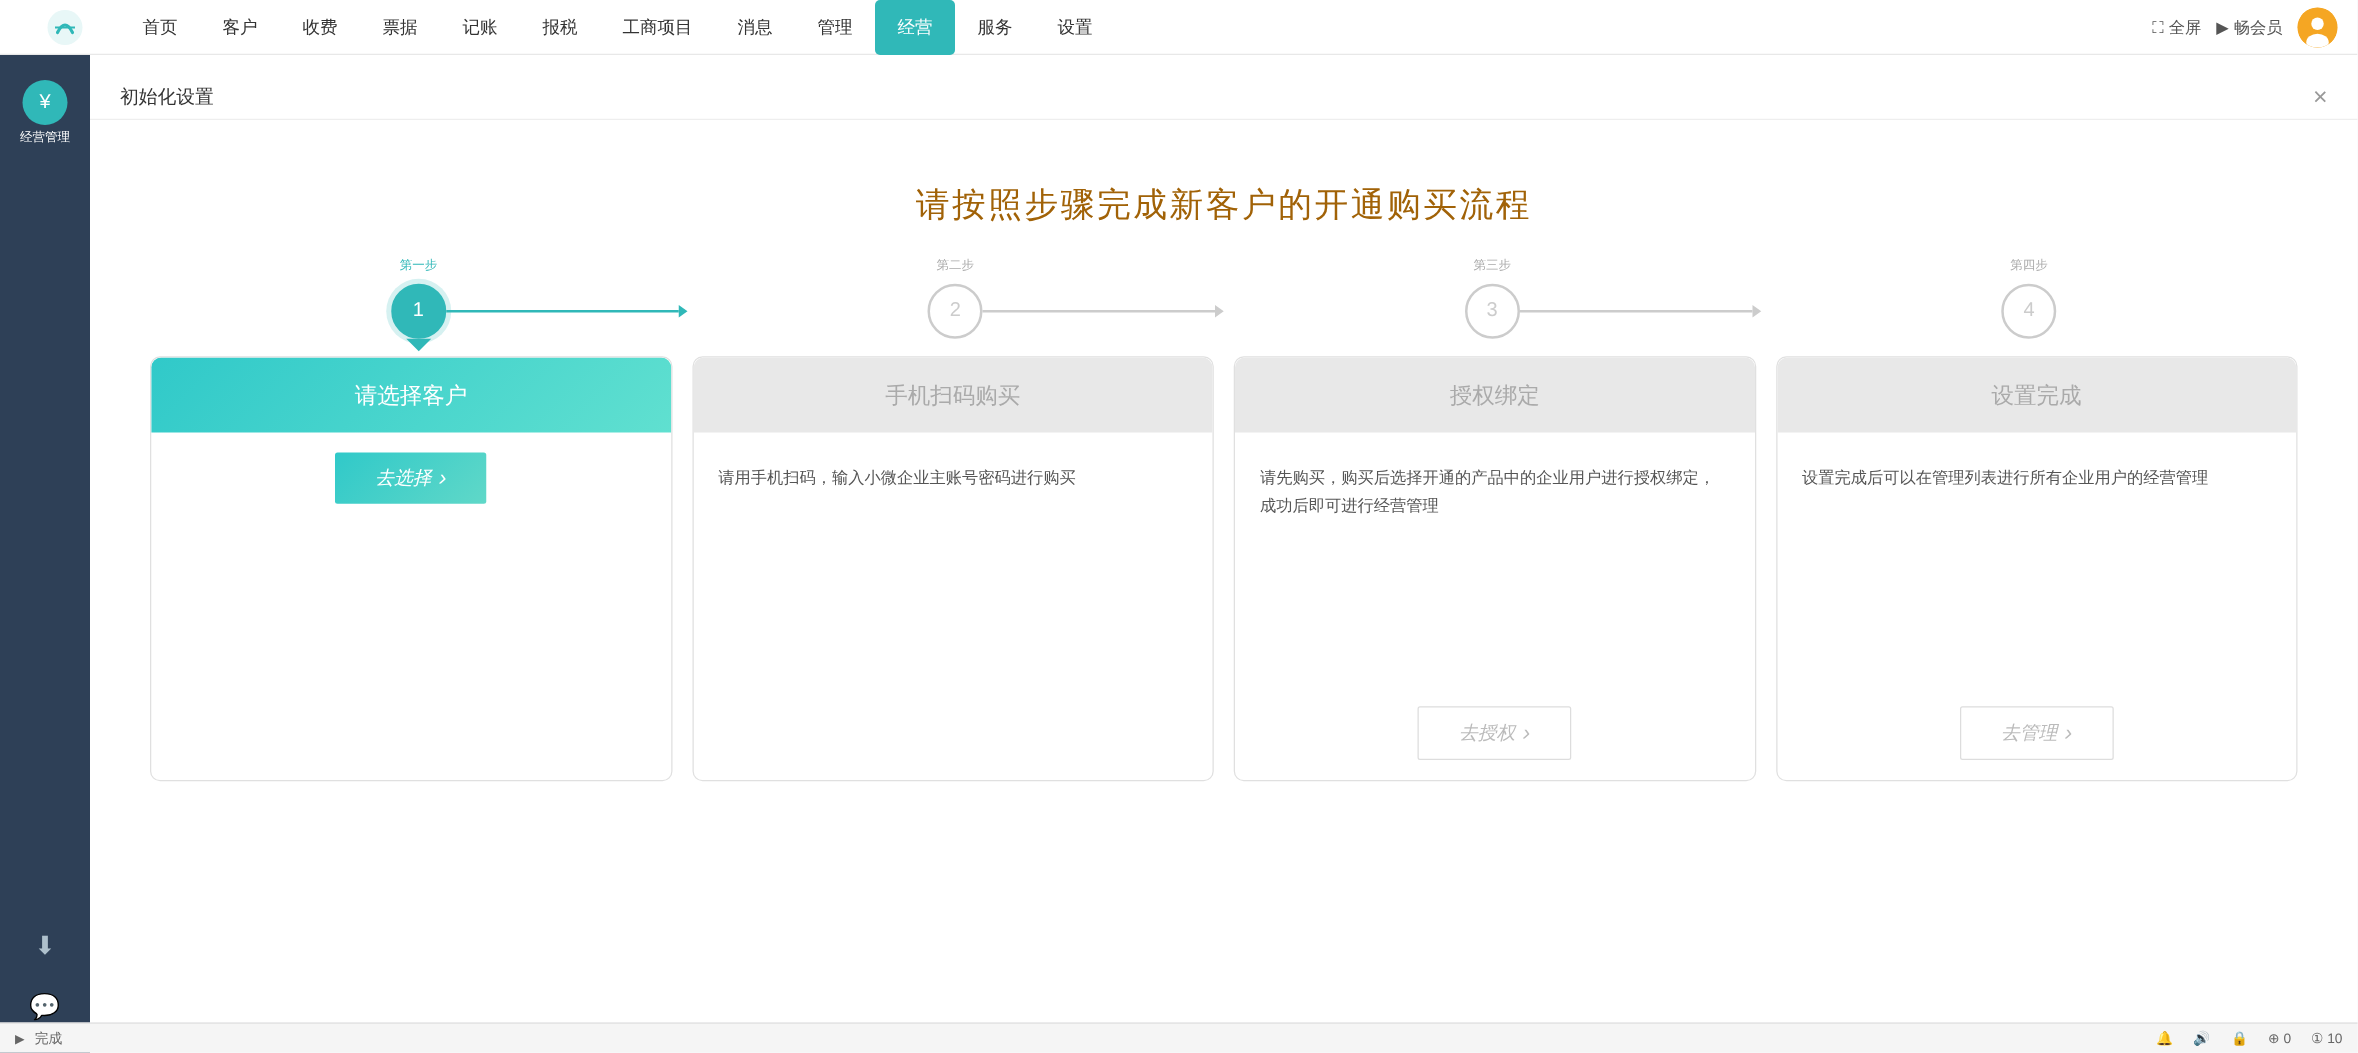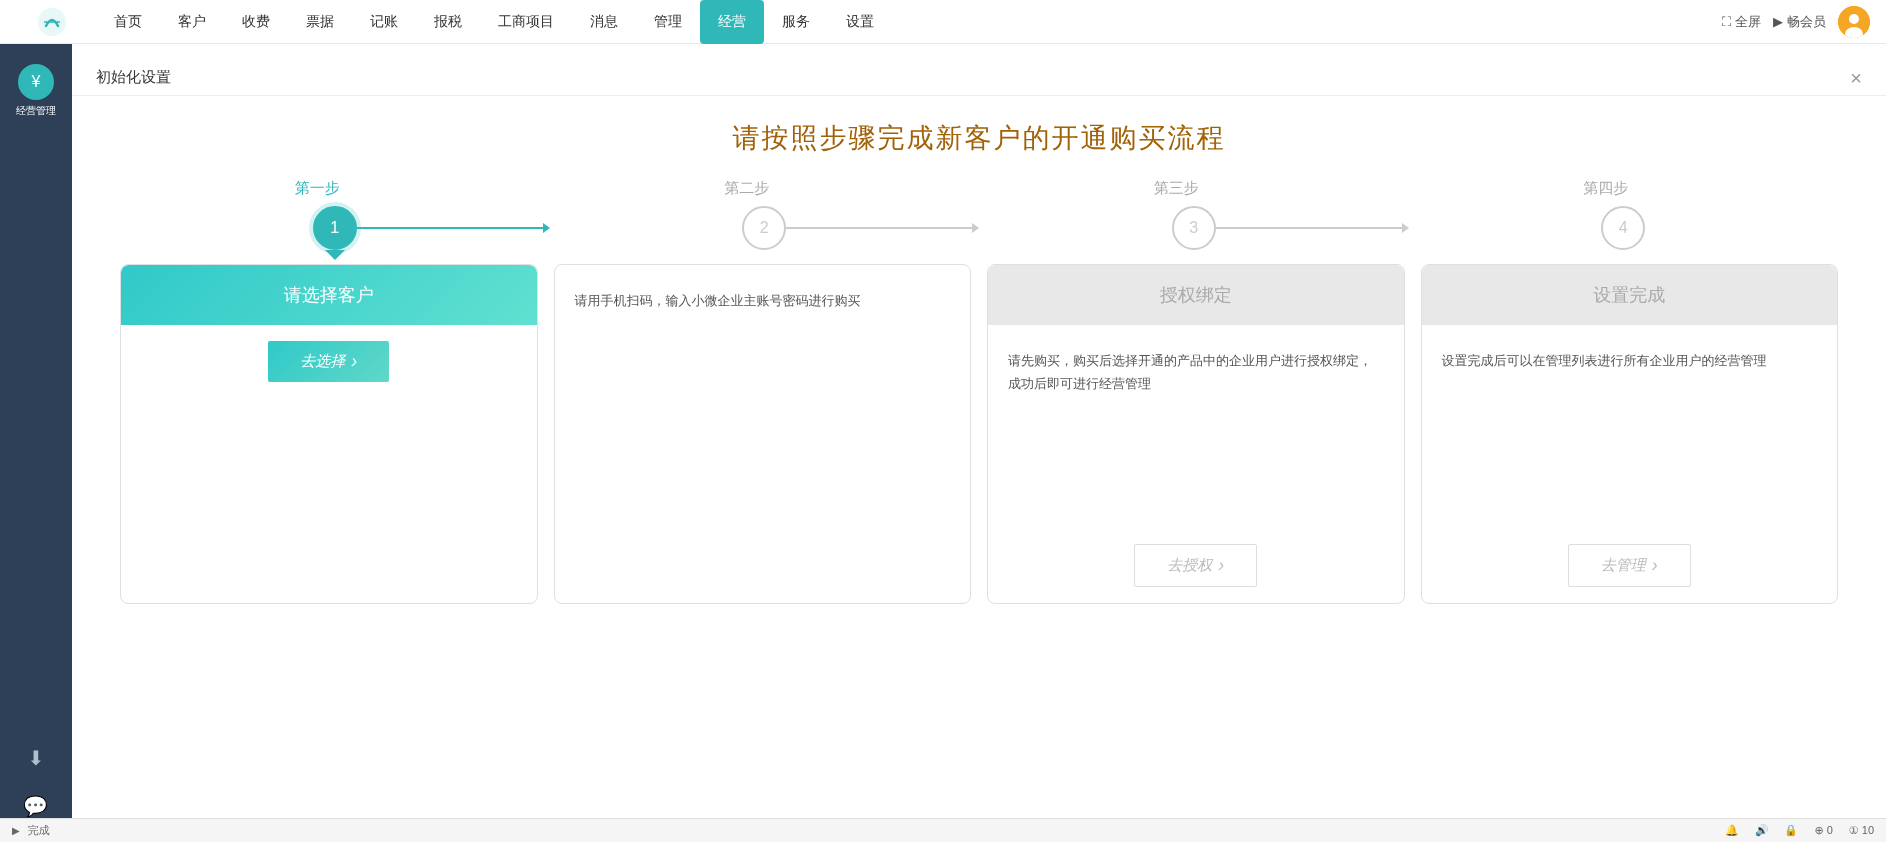--- a/index.html
+++ b/index.html
@@ -46,21 +46,21 @@
       width: 36px; height: 36px; border-radius: 50%; background: #30b8b8;
       display: flex; align-items: center; justify-content: center; color: #fff; font-size: 16px;
     }
     .sidebar-bottom { margin-top: auto; margin-bottom: 16px; display: flex; flex-direction: column; align-items: center; gap: 8px; }
     .sidebar-bottom-icon { color: #aec0cc; cursor: pointer; font-size: 20px; padding: 8px; }
 
     
     .main-area {
       position: absolute; left: 72px; top: 44px; right: 0; bottom: 24px;
       background: #fff;
-      display: flex; flex-direction: column;
+      display: flex; flex-direction: column; gap: 26px;
     }
 
     
     .page-header {
       display: flex; align-items: center; justify-content: space-between;
       padding: 16px 24px 0;
       border-bottom: 1px solid #eee;
       height: 52px;
     }
     .page-title { font-size: 15px; color: #333; font-weight: 500; }
@@ -130,21 +130,21 @@
       display: flex; align-items: center; padding: 0 12px; gap: 8px;
       font-size: 11px; color: #666;
     }
     .status-bar .play-icon { font-size: 10px; }
     .status-bar-right { margin-left: auto; display: flex; align-items: center; gap: 16px; }
 
     
     .steps-section {
       width: 100%;
     }
-    .flow-label { font-size: 15px; color: #aaa; margin-bottom: 8px; min-width: 80px; }
+    .flow-label { font-size: 10px; color: #aaa; margin-bottom: 8px; text-align: center; min-width: 80px; }
     .flow-label.act { color: #30b8b8; }
     .flow-circle {
       width: 44px; height: 44px; border-radius: 50%;
       border: 2px solid #ccc;
       display: flex; align-items: center; justify-content: center;
       font-size: 16px; color: #ccc; background: #fff;
     }
     .flow-circle.act {
       background: #30b8b8; border-color: #30b8b8; color: #fff;
       box-shadow: 0 0 0 4px rgba(48,184,184,0.2);
@@ -303,20 +303,21 @@
           <div class="card-header active">请选择客户</div>
           <div class="card-footer">
             <button class="btn-action primary">
               <span>去选择</span>
               <span style="font-size:18px;">›</span>
             </button>
           </div>
         </div>
 
         <div class="step-card">
+          <div class="card-header inactive">手机扫码购买</div>
           <div class="card-body">请用手机扫码，输入小微企业主账号密码进行购买</div>
           <div class="card-footer">
           </div>
         </div>
 
         <div class="step-card">
           <div class="card-header inactive">授权绑定</div>
           <div class="card-body">请先购买，购买后选择开通的产品中的企业用户进行授权绑定，成功后即可进行经营管理</div>
           <div class="card-footer">
             <button class="btn-action secondary">

